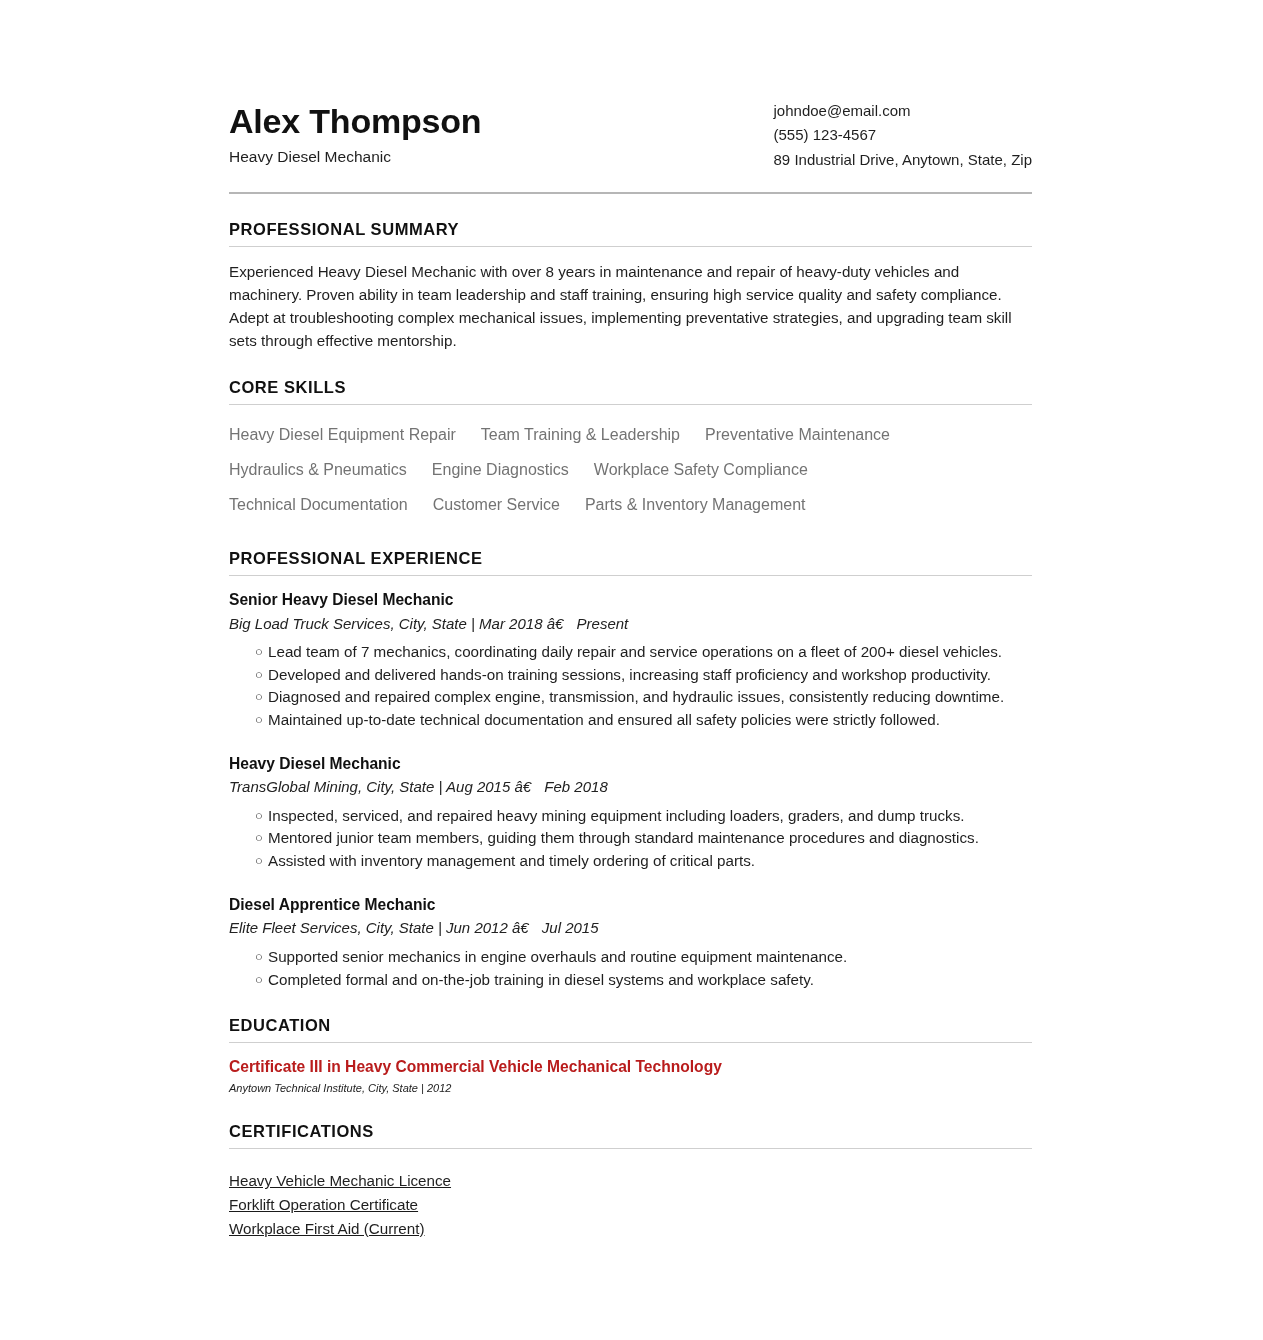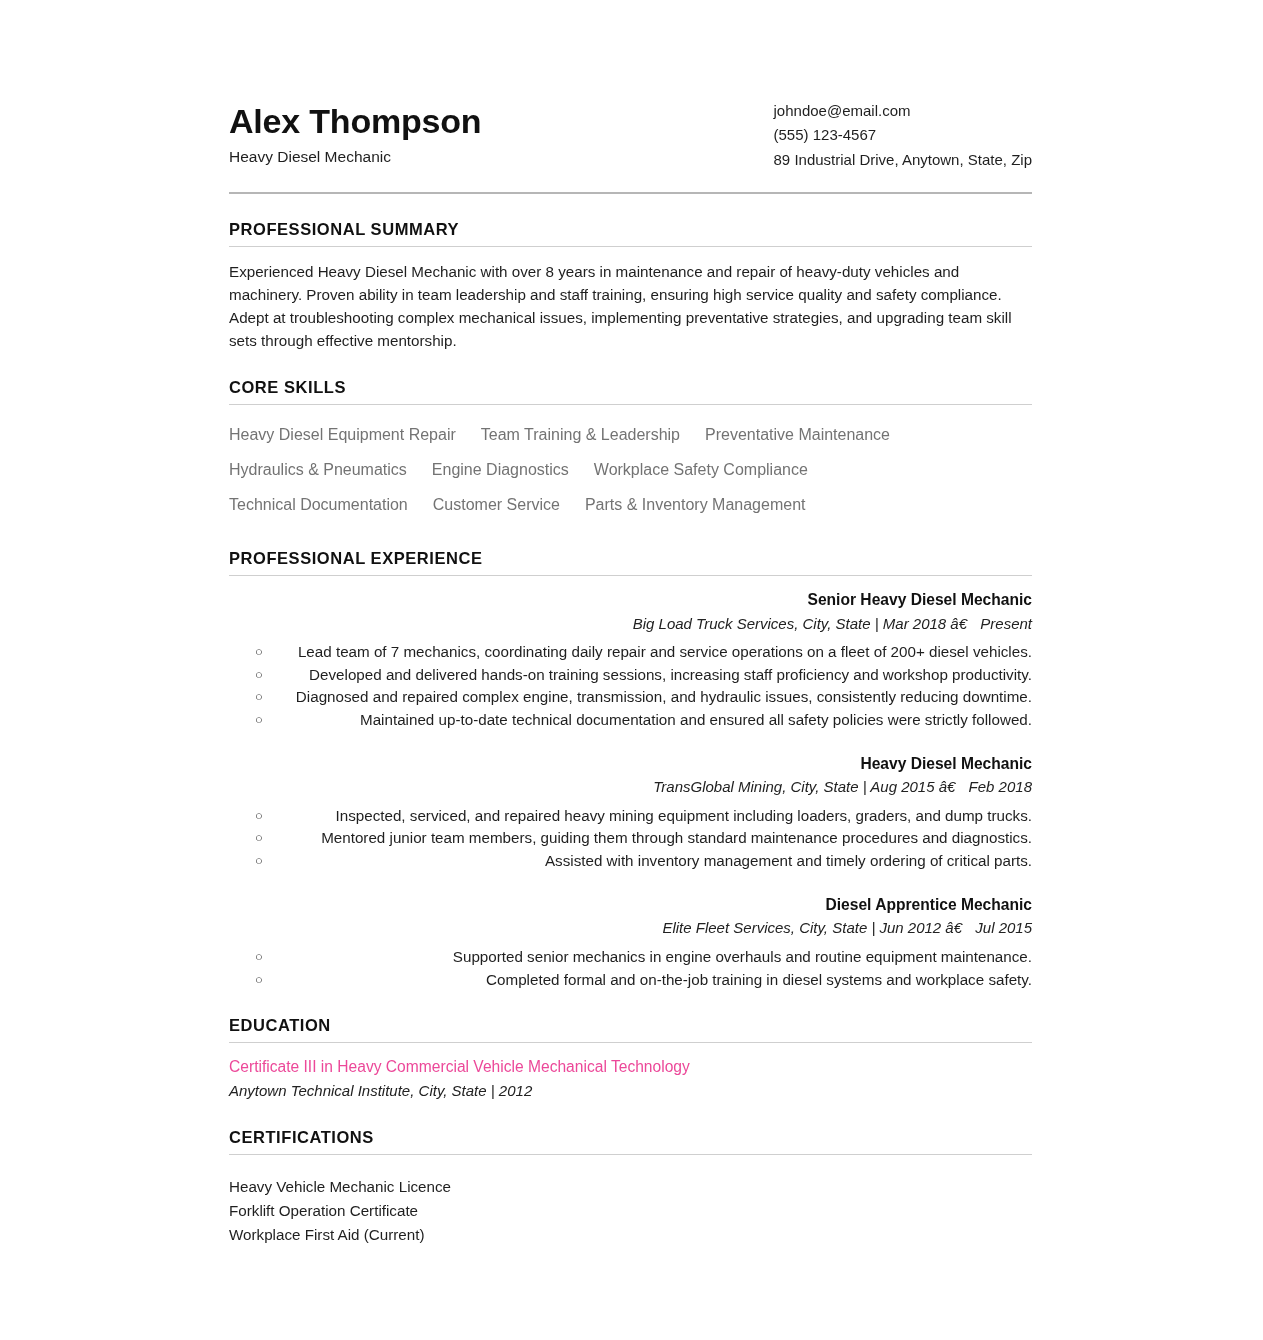--- a/index.html
+++ b/index.html
@@ -100,21 +100,20 @@
   }
   .skill {
     display: inline-block;
     margin-right: 25px;
     white-space: nowrap;
   }
 
   
   .job {
     margin-bottom: 22px;
-    text-align: right;
   }
   .job:last-child {
     margin-bottom: 0;
   }
   .job-role {
     font-size: 15.6px;
     font-weight: bold;
     color: #111111;
     line-height: 1.4;
   }
@@ -143,35 +142,36 @@
     left: 26px;
     top: 0;
     font-size: 13px;
     line-height: 1.62;
     color: #1f1f1f;
   }
 
   
   .edu-degree {
     font-size: 15.6px;
-    font-weight: normal;
-    color: #ec4899;
+    font-weight: bold;
+    color: #b91c1c;
     line-height: 1.4;
   }
   .edu-meta {
-    font-size: 15px;
+    font-size: 11px;
     font-style: italic;
     color: #222222;
     line-height: 1.5;
     margin-top: 2px;
   }
 
   
   .certs {
     padding-top: 20px;
+    text-decoration: underline;
   }
   .cert-item {
     font-size: 15.2px;
     line-height: 1.55;
     color: #1f1f1f;
   }
 </style>
 </head>
 <body>
 

